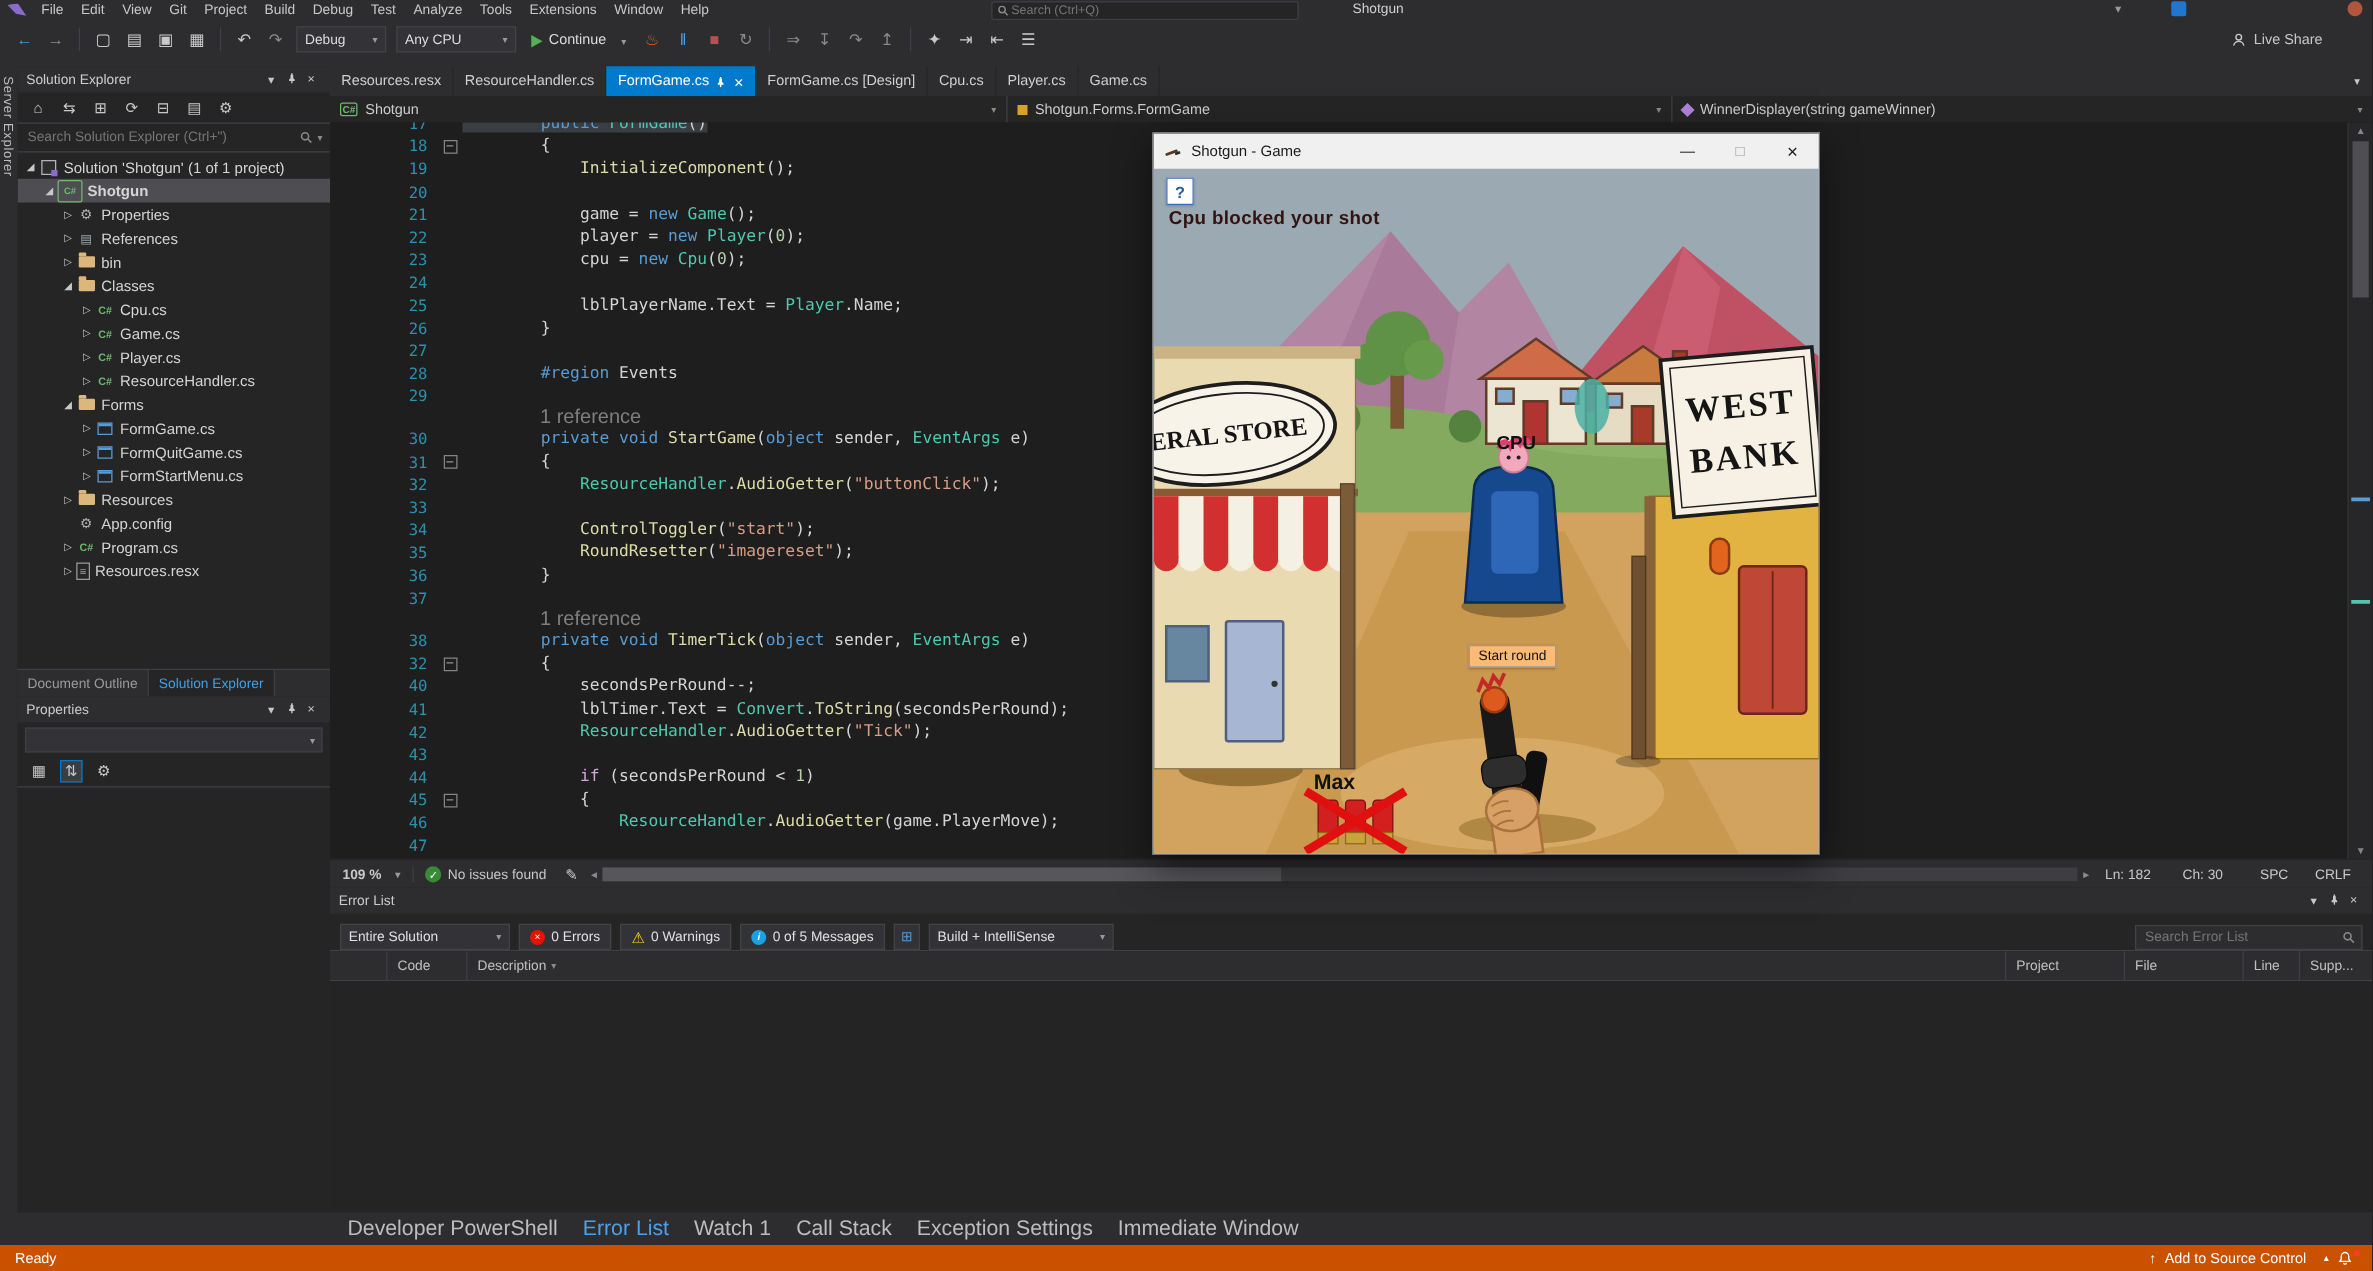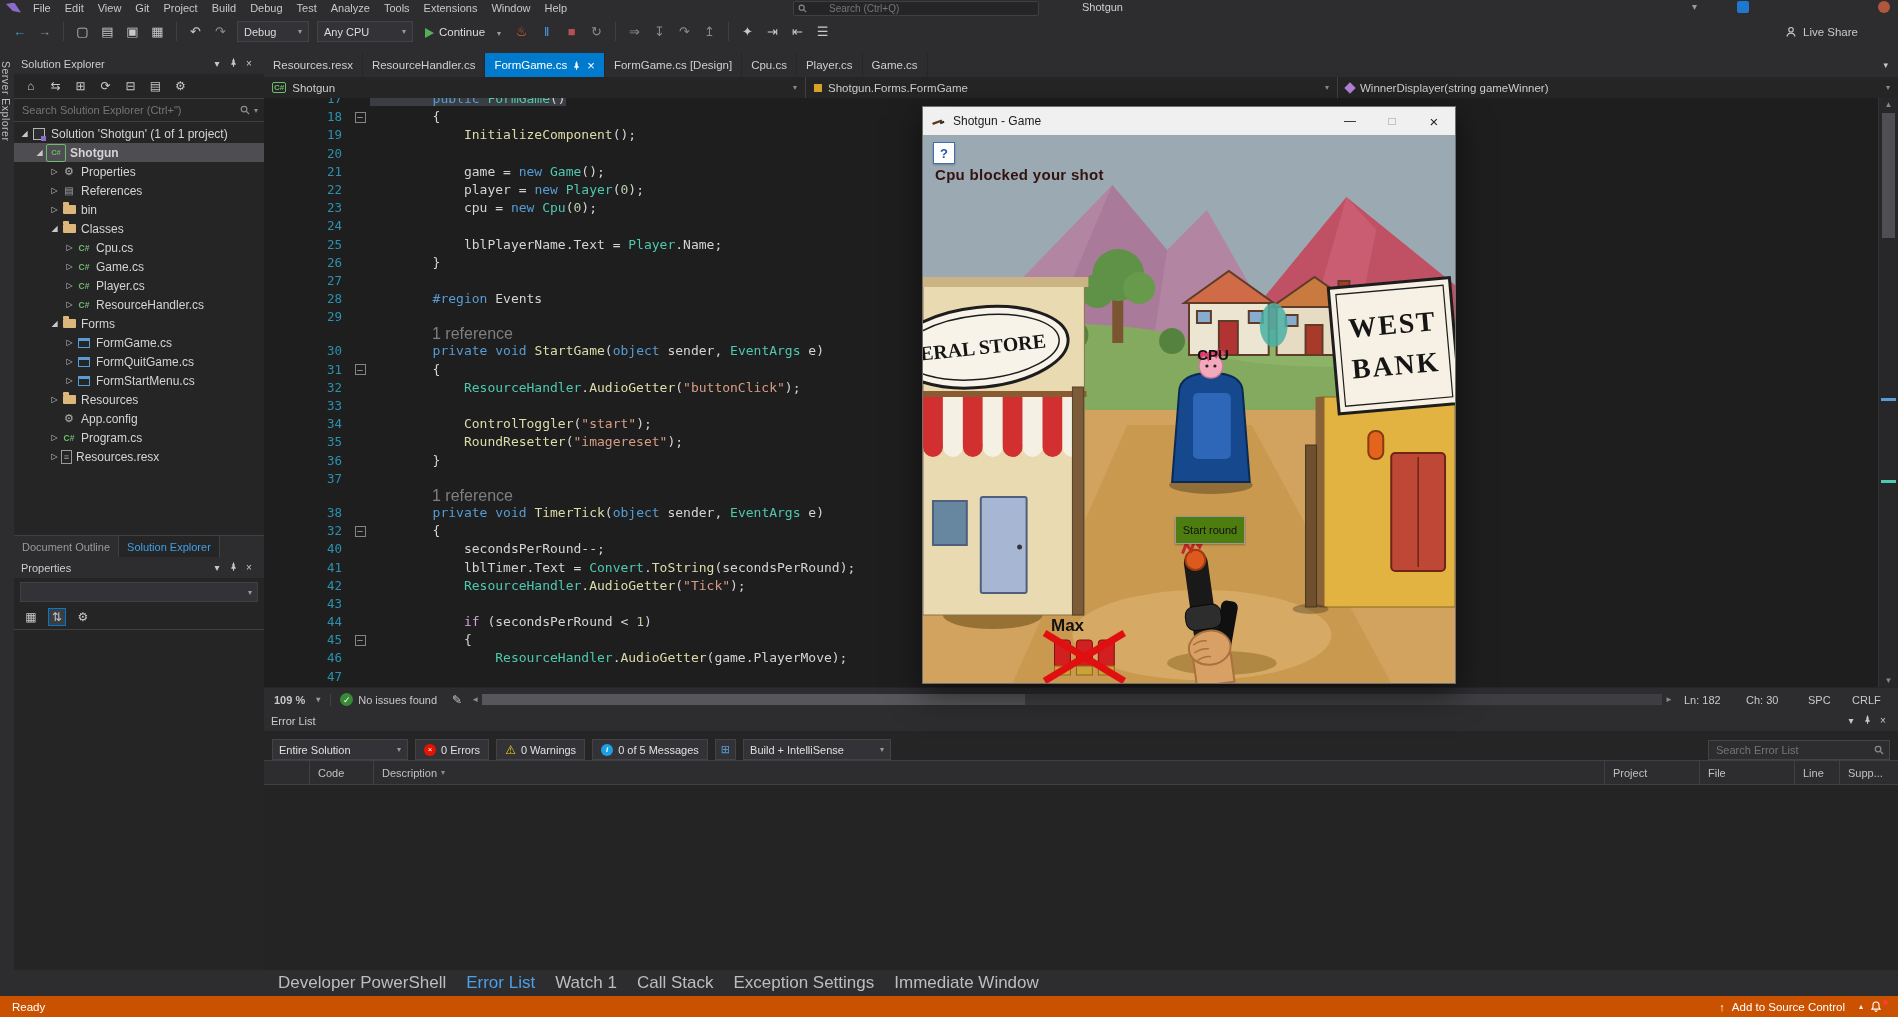--- a/index.html
+++ b/index.html
@@ -3,21 +3,21 @@
 <meta charset="utf-8">
 <style>
   html,body{margin:0;padding:0;background:#1a1a1a;}
   .app{position:relative;width:1898px;height:1017px;background:#2d2d30;overflow:hidden;
        font-family:"Liberation Sans",sans-serif;color:#ccc;-webkit-font-smoothing:antialiased;}
   
   #titlebar{position:absolute;left:0;top:0;width:100%;height:15px;background:#2d2d30;display:flex;align-items:center;font-size:11px;color:#c8c8c8;z-index:5;}
   .vs-logo{width:15px;height:10px;margin:0 5px 0 6px;background:#8b6bc9;clip-path:polygon(0 15%,55% 0,100% 100%,45% 85%);}
   #menu-items{display:flex;align-items:center;}
   .menu-item{padding:0 7px;white-space:nowrap;}
-  .tb-search{position:absolute;left:793px;top:1px;width:236px;height:13px;background:#252526;border:1px solid #3f3f46;border-radius:2px;display:flex;align-items:center;padding:0 4px;gap:20px;}
+  .tb-search{position:absolute;left:793px;top:1px;width:236px;height:13px;background:#252526;border:1px solid #3f3f46;border-radius:2px;display:flex;align-items:center;padding:0 4px;gap:0;}
   .tb-search input{flex:1;background:transparent;border:0;outline:0;color:#9a9a9a;font-size:10px;font-family:inherit;min-width:0;}
   .tb-sol{position:absolute;left:1082px;top:1px;color:#cfcfcf;}
   .tb-right-ico{position:absolute;top:1px;font-size:10px;color:#9a9a9a;}
   .tb-feedback{position:absolute;left:1737px;top:1px;width:12px;height:12px;background:#1f77d0;border-radius:2px;}
   .tb-avatar{position:absolute;left:1878px;top:1px;width:12px;height:12px;background:#b0563c;border-radius:50%;}
   
   #toolbar{position:absolute;left:0;top:15px;width:100%;height:33px;display:flex;align-items:center;padding-left:8px;box-sizing:border-box;}
   #toolbar-items{display:flex;align-items:center;gap:2px;}
   .tbi{min-width:19px;text-align:center;font-size:13px;color:#c8c8c8;padding:0 2px;line-height:22px;}
   .tb-sep{width:1px;height:19px;background:#3f3f46;margin:0 5px;}
@@ -135,21 +135,21 @@
   .gw-title{margin-left:7px;font-size:12px;color:#1a1a1a;}
   .gw-btns{margin-left:auto;display:flex;height:100%;}
   .gw-btn{width:42px;display:flex;align-items:center;justify-content:center;font-size:12px;color:#222;}
   .gw-btn.max{color:#9a9a9a;}
   .gw-btn.close{font-size:15px;}
   .gw-content{position:relative;flex:1;overflow:hidden;background:#9ba9b3;}
   .scene{position:absolute;left:0;top:0;width:100%;height:100%;}
   .gw-help{position:absolute;left:10px;top:7px;width:22px;height:22px;background:#fff;border:1px solid #3b6fb5;color:#2458a8;font-weight:bold;font-size:13px;display:flex;align-items:center;justify-content:center;box-sizing:border-box;box-shadow:0 1px 2px rgba(0,0,0,.25);}
   .gw-msg{position:absolute;left:12px;top:31px;font-size:15px;font-weight:bold;color:#33120f;letter-spacing:.3px;}
   .gw-cpu{position:absolute;left:240px;top:211px;width:100px;text-align:center;font-size:15px;font-weight:bold;color:#111;}
-  .gw-start{position:absolute;left:252px;top:381px;width:70px;height:28px;background:#4d7c0f;border:1px solid #999;font-size:11px;color:#111;display:flex;align-items:center;justify-content:center;box-shadow:0 1px 2px rgba(0,0,0,.3);box-sizing:border-box;}
+  .gw-start{position:absolute;left:252px;top:381px;width:70px;height:18px;background:#fdba74;border:1px solid #999;font-size:11px;color:#111;display:flex;align-items:center;justify-content:center;box-shadow:0 1px 2px rgba(0,0,0,.3);box-sizing:border-box;}
   .gw-player{position:absolute;left:128px;top:481px;font-size:17px;font-weight:bold;color:#111;}
   .sign-text{font-family:"Liberation Serif",serif;font-weight:bold;fill:#151515;}
 </style>
 </head>
 <body>
 
 <div class="app">
 
   <div id="titlebar">
     <span class="vs-logo"></span>

